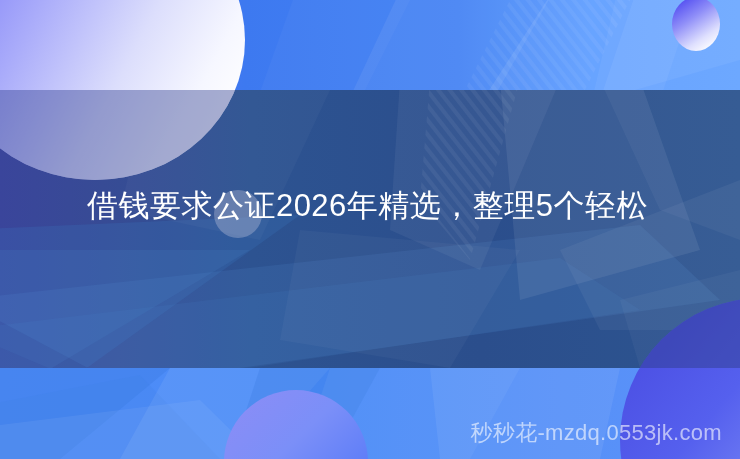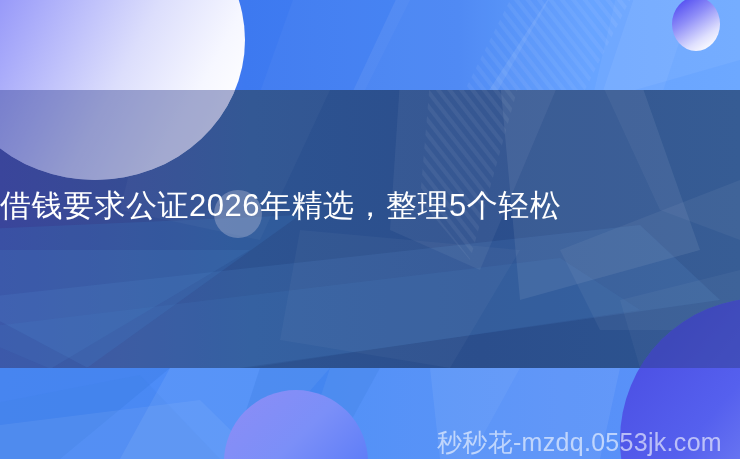--- a/index.html
+++ b/index.html
@@ -20,43 +20,44 @@
     position:absolute; inset:0;
     width:740px; height:459px;
     display:block;
   }
 
   
   #title-block {
     position:absolute;
     left:0; top:181px;
     width:735px;
+    text-align:center;
     z-index:20;
     pointer-events:none;
   }
   .title-line {
     display:block;
     color:#ffffff;
     font-family:"Liberation Sans", sans-serif;
     font-size:31px;
     font-weight:400;
     line-height:49px;
     letter-spacing:0.5px;
     white-space:nowrap;
   }
 
   
   #watermark {
     position:absolute;
     right:18px;
-    bottom:0;
+    bottom:9px;
     z-index:25;
     color:rgba(255,255,255,0.60);
     font-family:"Liberation Sans", sans-serif;
-    font-size:25px;
+    font-size:22px;
     font-weight:400;
     line-height:34px;
     white-space:nowrap;
     letter-spacing:0.3px;
     pointer-events:none;
     margin-top:37px;
   }
 </style>
 </head>
 <body>

